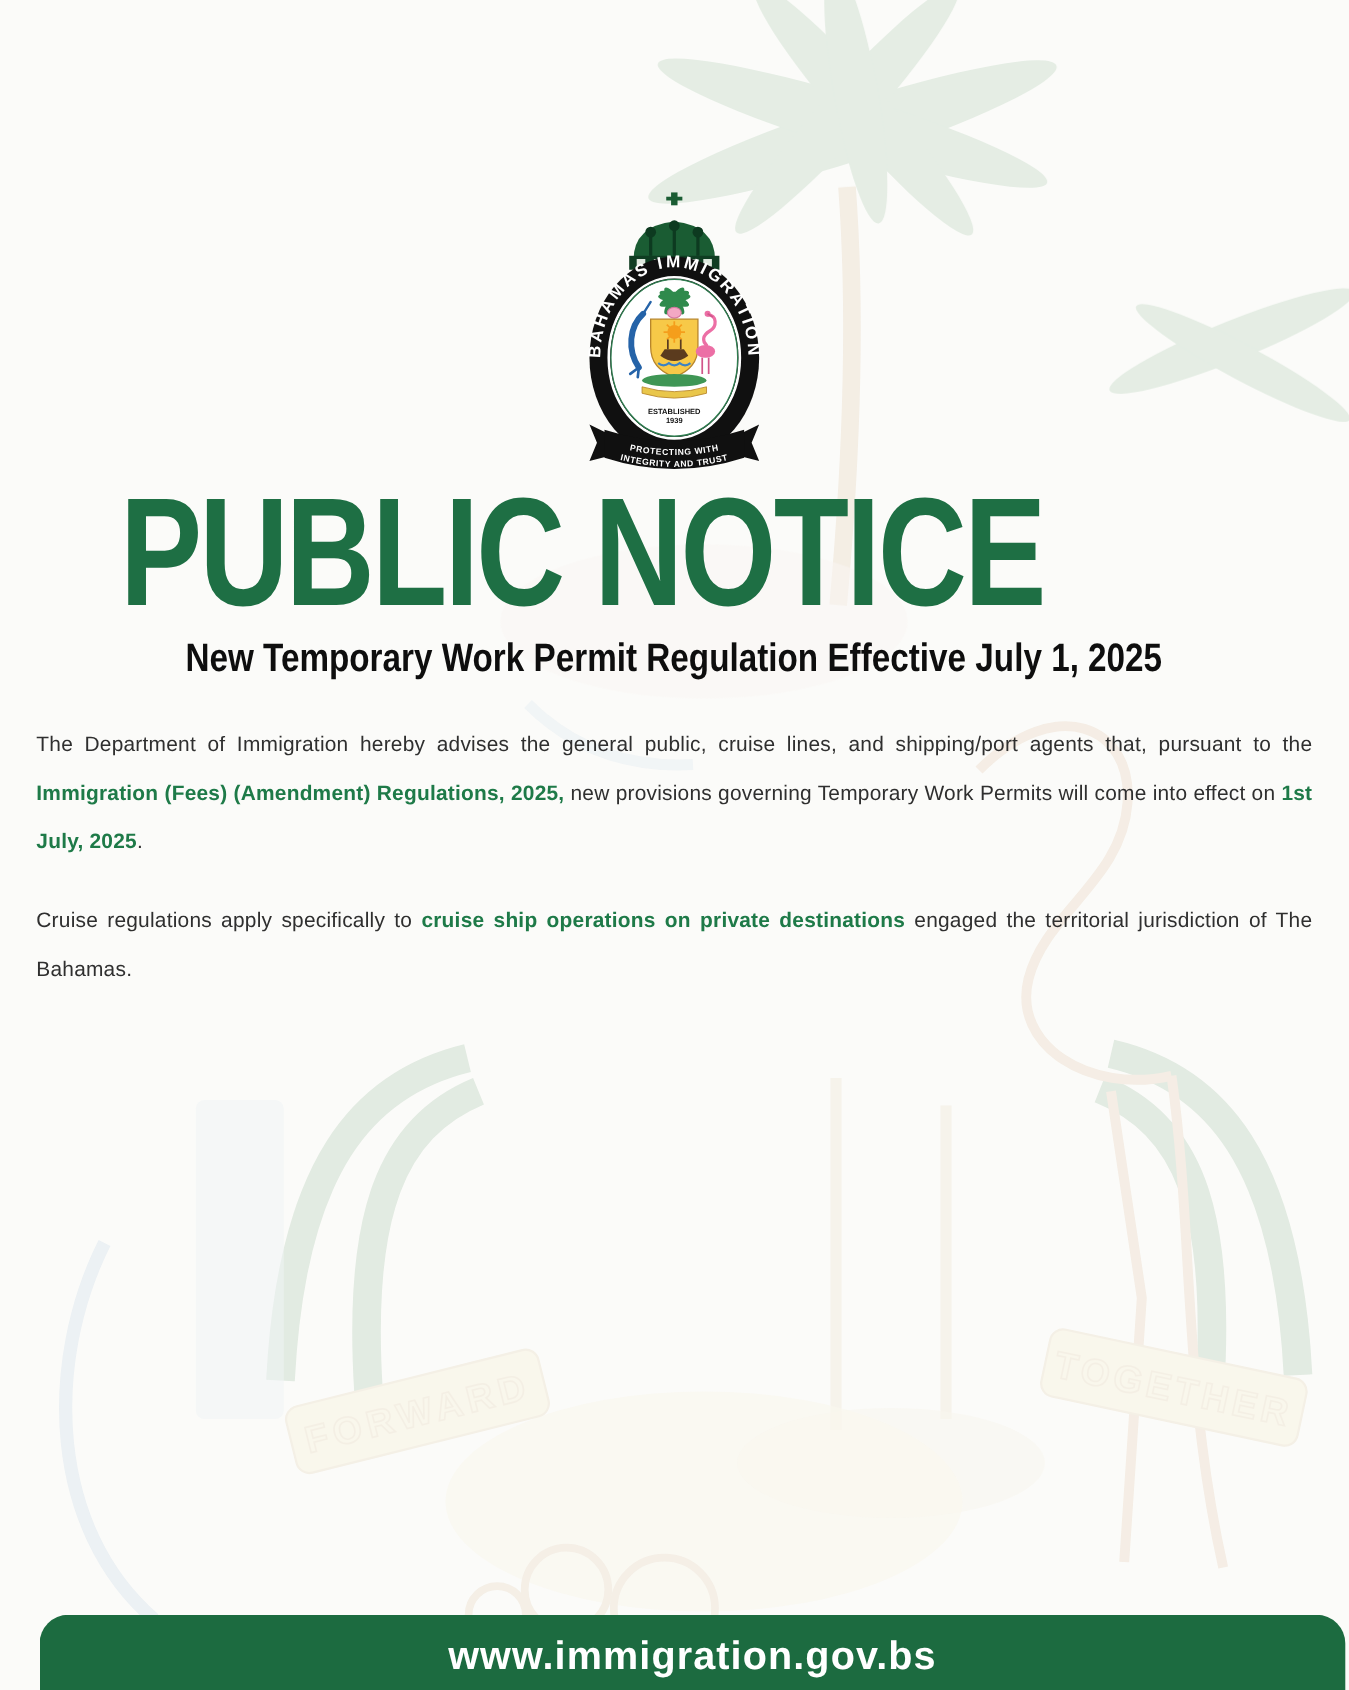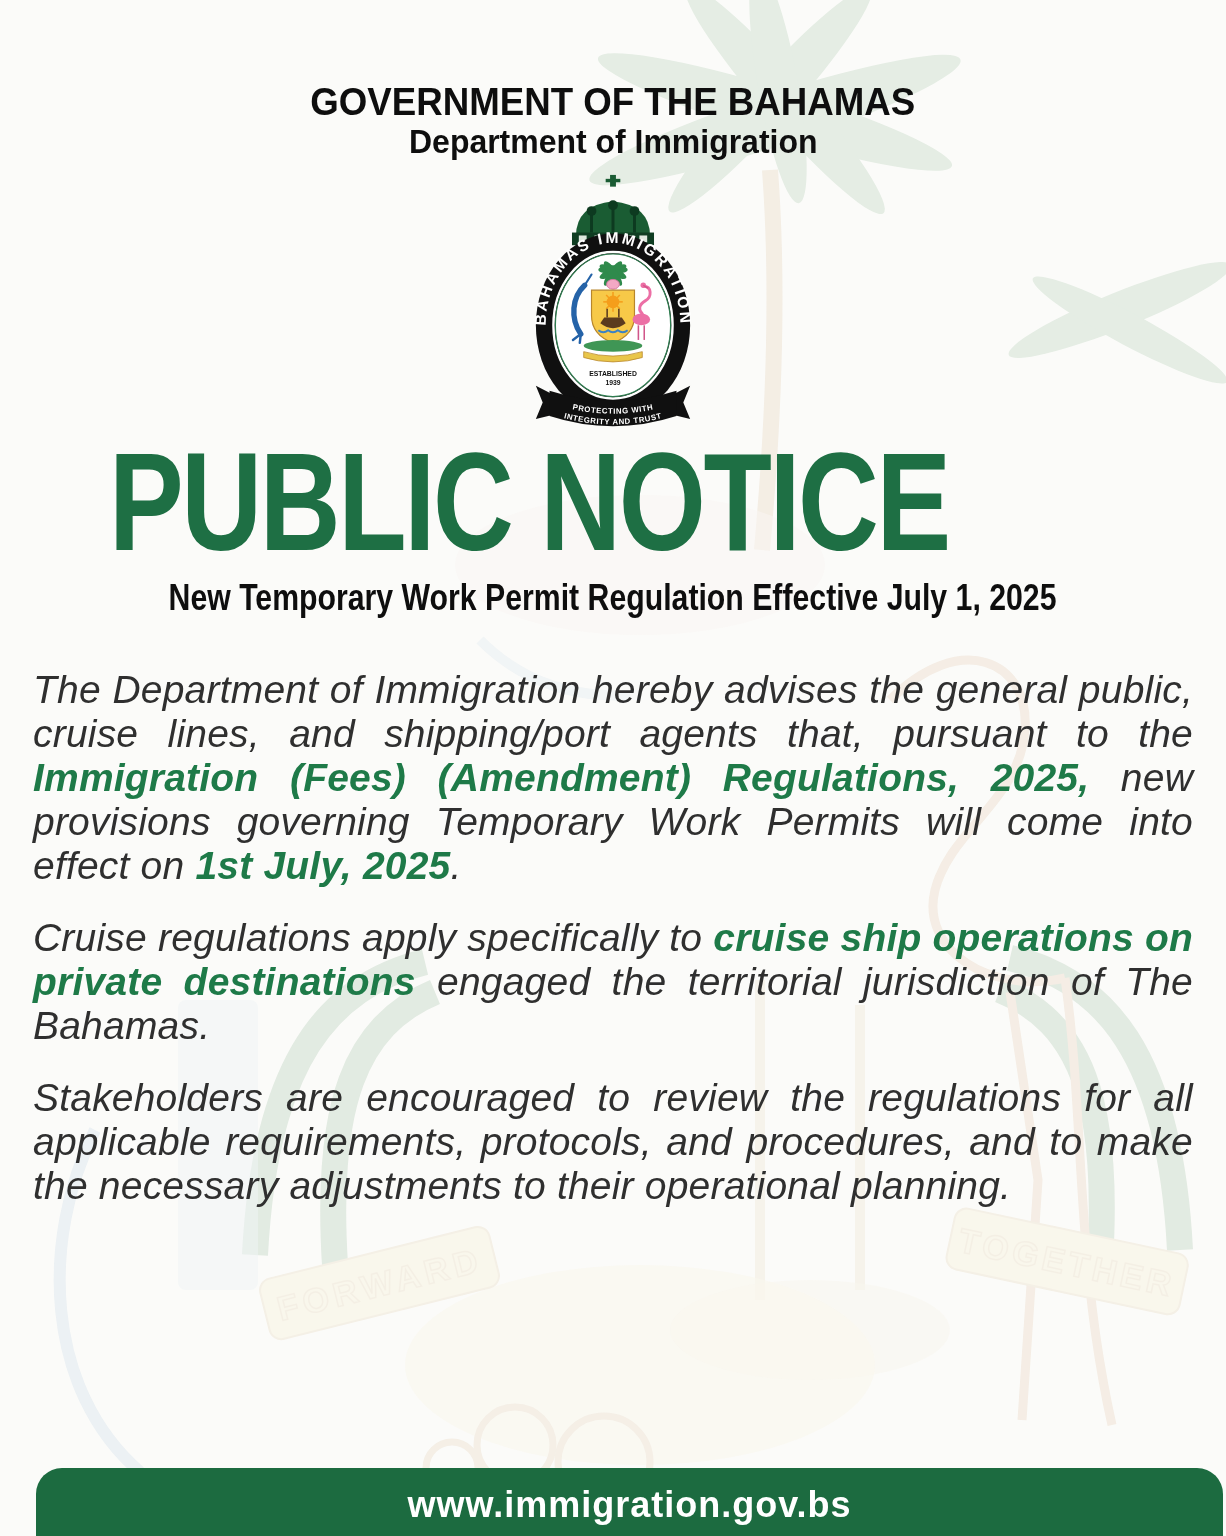--- a/index.html
+++ b/index.html
@@ -17,22 +17,22 @@
     font-size:34px;font-weight:700;white-space:nowrap;line-height:1.1;}
   .seal{position:absolute;top:172px;left:50%;transform:translateX(-50%);width:166px;}
   .title{position:absolute;top:428px;left:0;right:0;margin:4px;}
   .title span{display:inline-block;transform:scaleX(0.80);transform-origin:center;
     font-size:140px;font-weight:700;color:var(--green-title,#1e6f44);
     letter-spacing:-3px;white-space:nowrap;line-height:1;}
   .subtitle{position:absolute;top:578px;left:0;right:0;text-align:center;color:#0e0e0e;}
   .subtitle span{display:inline-block;transform:scaleX(0.84);transform-origin:center;
     font-size:36px;font-weight:700;white-space:nowrap;line-height:1.1;}
   .body{position:absolute;top:656px;left:33px;right:33px;}
-  .body p{margin:12px 0 28px 0;font-size:39px;line-height:44px;text-align:justify;
-    color:var(--text,#2f2f2f);letter-spacing:0.2px;font-style:italic;}
+  .body p{margin:0 0 28px 0;font-size:19px;line-height:44px;text-align:justify;
+    color:var(--text,#2f2f2f);letter-spacing:0.2px;}
   .body .accent{color:var(--green-accent,#1e7a48);font-weight:700;}
   .footer-bar{position:absolute;top:1468px;left:36px;width:1187px;height:110px;
     background:var(--green-footer,#1c6b40);border-radius:26px;text-align:center;}
   .footer-bar .url{display:inline-block;margin-top:16px;font-size:36px;font-weight:700;
     color:#ffffff;letter-spacing:1px;}
 </style>
 </head>
 <body>
 
 <div class="page">
@@ -88,24 +88,20 @@
         <rect x="262" y="1252" width="236" height="62" rx="12" fill="#f1dd9e" stroke="#cdab72" stroke-width="2"></rect>
         <text x="380" y="1296" text-anchor="middle" font-size="34" font-weight="700" letter-spacing="5" fill="none" stroke="#c9a86a" stroke-width="1.5">FORWARD</text>
       </g>
       <g transform="rotate(12 1065 1262)">
         <rect x="948" y="1230" width="238" height="62" rx="12" fill="#f1dd9e" stroke="#cdab72" stroke-width="2"></rect>
         <text x="1067" y="1274" text-anchor="middle" font-size="34" font-weight="700" letter-spacing="4" fill="none" stroke="#c9a86a" stroke-width="1.5">TOGETHER</text>
       </g>
     </g>
   </svg>
 
-  <header class="header">
-    <span class="hl1">GOVERNMENT OF THE BAHAMAS</span>
-    <span class="hl2"><span>Department of Immigration</span></span>
-  </header>
 
   <div class="seal">
     <svg width="166" viewBox="0 0 170 270" aria-hidden="true">
 
       <g fill="#1a5c33">
         <rect x="82" y="3" width="6" height="12"></rect>
         <rect x="77.5" y="7" width="15" height="3.5"></rect>
       </g>
 
       <g>
@@ -202,20 +198,19 @@
     <span>PUBLIC NOTICE</span>
   </h1>
 
   <div class="subtitle">
     <span>New Temporary Work Permit Regulation Effective July 1, 2025</span>
   </div>
 
   <main class="body">
       <p><span>The Department of Immigration hereby advises the general public, cruise lines, and shipping/port agents that, pursuant to the </span><span class="accent">Immigration (Fees) (Amendment) Regulations, 2025,</span><span> new provisions governing Temporary Work Permits will come into effect on </span><span class="accent">1st July, 2025</span><span>.</span></p>
       <p><span>Cruise regulations apply specifically to </span><span class="accent">cruise ship operations on private destinations</span><span> engaged the territorial jurisdiction of The Bahamas.</span></p>
-      <p><span>Stakeholders are encouraged to review the regulations for all applicable requirements, protocols, and procedures, and to make the necessary adjustments to their operational planning.</span></p>
     </main>
 
   <footer class="footer-bar">
     <span class="url">www.immigration.gov.bs</span>
   </footer>
 
 </div>
 
 </body></html>

